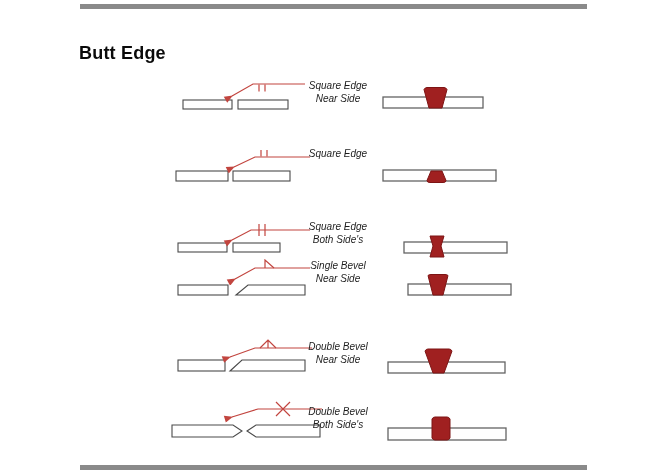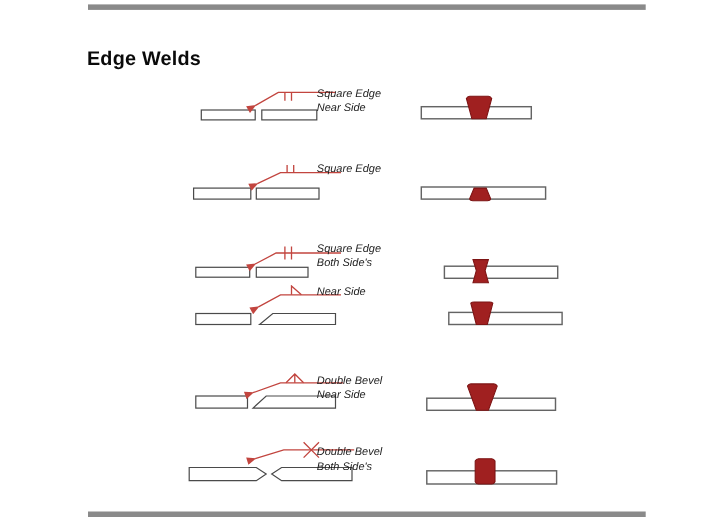--- a/index.html
+++ b/index.html
@@ -8,37 +8,37 @@
     font-family:"Liberation Sans","DejaVu Sans",sans-serif;
   }
   .hbar{position:absolute;left:80px;width:507px;height:5px;background:var(--bar-gray);}
   #bar-top{top:4px;}
   #bar-bottom{top:465px;}
   .page-title{
     position:absolute;left:79px;top:31px;
     font-size:18px;font-weight:bold;color:#0a0a0a;letter-spacing:.2px;
   }
   .row-label{
-    position:absolute;left:288px;width:100px;text-align:left;
+    position:absolute;left:288px;width:100px;text-align:center;
     font-size:10px;font-style:italic;color:#1c1c1c;line-height:13px;
   }
   svg{position:absolute;}
   .leader{stroke:var(--leader-red);fill:none;stroke-width:1.2px;}
   .ah{fill:var(--leader-red);}
   .plate{fill:#ffffff;stroke:var(--plate-outline);stroke-width:1.1px;}
   .plate2{fill:#ffffff;stroke:#646464;stroke-width:1.3px;}
   .weld{fill:var(--weld-red);stroke:var(--weld-outline);stroke-width:1px;}
 </style>
 </head>
 <body>
 
 <div id="bar-top" class="hbar"></div>
 <div id="bar-bottom" class="hbar"></div>
 
-<h1 class="page-title">Edge Welds</h1>
+<h1 class="page-title">Butt Edge</h1>
 
 <svg style="left:165px;top:75px" width="165" height="40" viewBox="0 0 165 40">
   <defs>
       <marker id="m1" markerWidth="9" markerHeight="8" refX="1" refY="3.5" orient="auto-start-reverse" markerUnits="userSpaceOnUse">
         <path class="ah" d="M0,3.5 L8.5,0 L8.5,7 Z"></path>
       </marker>
     </defs>
   <rect class="plate" x="18" y="25" width="49" height="9"></rect>
   <rect class="plate" x="73" y="25" width="50" height="9"></rect>
   <path class="leader" d="M67,21 L88,9 L140,9" marker-start="url(#m1)"></path>
@@ -97,20 +97,21 @@
       <marker id="m4" markerWidth="9" markerHeight="8" refX="1" refY="3.5" orient="auto-start-reverse" markerUnits="userSpaceOnUse">
         <path class="ah" d="M0,3.5 L8.5,0 L8.5,7 Z"></path>
       </marker>
     </defs>
   <rect class="plate" x="13" y="26" width="50" height="10"></rect>
   <polygon class="plate" points="71,36 83,26 140,26 140,36"></polygon>
   <path class="leader" d="M70,20 L90,9 L145,9" marker-start="url(#m4)"></path>
   <path class="leader" d="M100,9 L100,1 L109,9"></path>
 </svg>
 <div class="row-label" style="top:259px">
+  <div>Single Bevel</div>
   <div>Near Side</div>
 </div>
 <svg style="left:405px;top:272px" width="115" height="26" viewBox="0 0 115 26">
   <rect class="plate2" x="3" y="12" width="103" height="11"></rect>
   <path class="weld" d="M23,3.5 Q24,2.5 26,2.5 L40,2.5 Q42,2.5 43,3.5 L38,23 L28,23 Z"></path>
 </svg>
 
 <svg style="left:165px;top:339px" width="165" height="40" viewBox="0 0 165 40">
   <defs>
       <marker id="m5" markerWidth="9" markerHeight="8" refX="1" refY="3.5" orient="auto-start-reverse" markerUnits="userSpaceOnUse">

